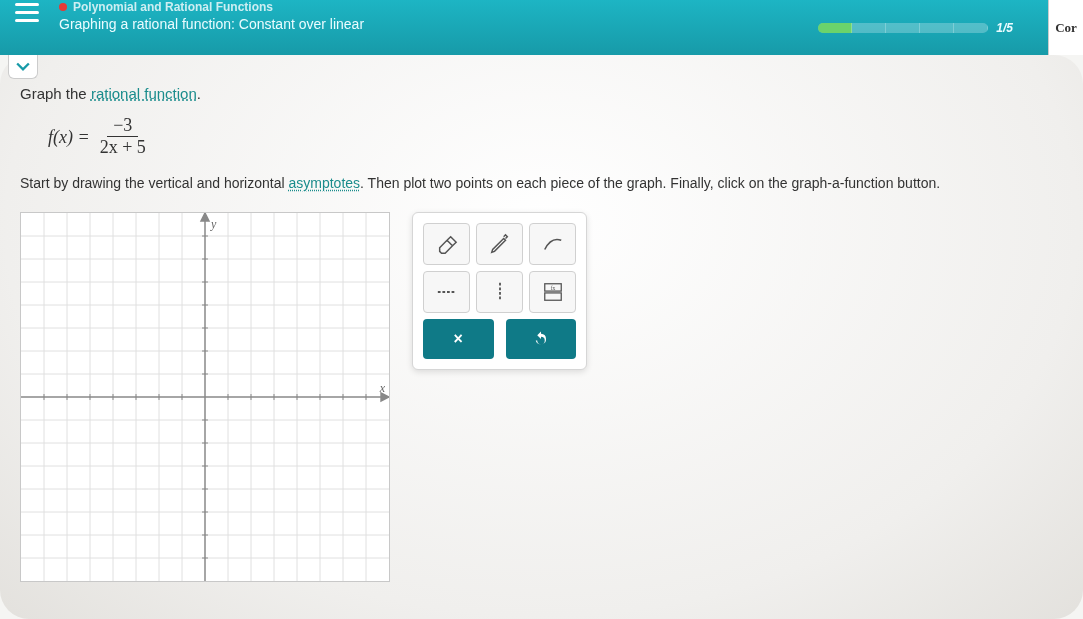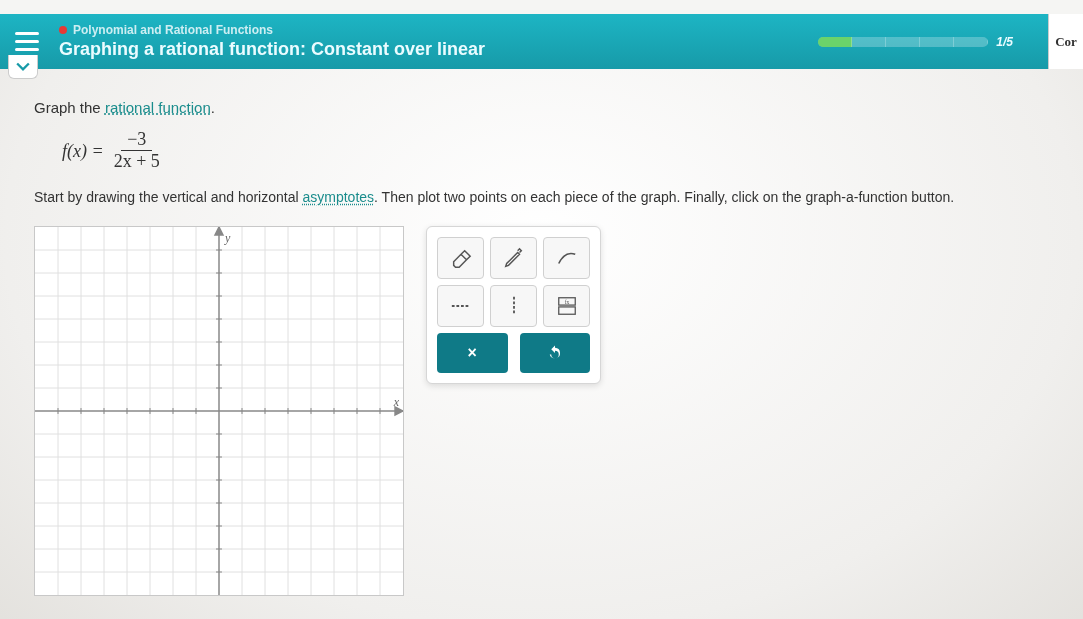--- a/index.html
+++ b/index.html
@@ -8,40 +8,38 @@
     background: #f5f5f3;
     width: 1083px;
     height: 619px;
     overflow: hidden;
     position: relative;
   }
   .header {
     background: linear-gradient(to bottom, #1db5c4, #179aa8);
     height: 55px;
     display: flex;
-    align-items: center;
     padding: 0 15px;
     color: #fff;
     position: relative;
-    margin-top: 14px;
   }
   .hamburger {
     width: 24px;
     height: 24px;
     display: flex;
     flex-direction: column;
     justify-content: space-around;
     margin-right: 20px;
     cursor: pointer;
   }
   .hamburger span { display:block; height:3px; background:#fff; border-radius:2px; }
   .header-texts { display:flex; flex-direction:column; }
   .breadcrumb-line { display:flex; align-items:center; font-size:12px; color:#cdeef2; font-weight:600; gap:6px;}
   .rec-dot { width:8px; height:8px; border-radius:50%; background:#e53935; display:inline-block; }
-  .subtitle { font-size:18px; font-weight:700; color:#eafcff; margin-top:2px;}
+  .subtitle { font-size:14px; font-weight:400; color:#eafcff; margin-top:2px;}
   .progress-wrap {
     position:absolute; right:70px; top:50%; transform:translateY(-50%);
     display:flex; align-items:center; gap:8px;font-style:italic;
   }
   .progress-bar {
     width:170px; height:10px; border-radius:5px; background:rgba(255,255,255,0.25);
     display:flex; overflow:hidden;
   }
   .progress-seg { flex:1; border-right:1px solid rgba(255,255,255,0.25); }
   .progress-seg:first-child { background:#6bd36b; }
@@ -51,24 +49,25 @@
     background:#fff; color:#333; display:flex; align-items:center; justify-content:center;
     font-weight:700; font-size:13px; border-left:1px solid #ccc;font-family:Liberation Serif, serif;
   }
   .chevron-tab {
     position:absolute; left:8px; top:55px; width:30px; height:24px;
     background:#fff; border:1px solid #ccc; border-top:none;
     border-radius:0 0 6px 6px; display:flex; align-items:center; justify-content:center;
     color:#179aa8; cursor:pointer; z-index:5;
   }
   .content {
-    padding: 30px 20px 20px 34px;
+    padding: 30px 20px 20px 20px;
     background: radial-gradient(ellipse at 50% 30%, #ffffff 0%, #f0efed 70%, #e3e1dd 100%);
     height: calc(100% - 55px);
     position:relative;
+    border-radius:29px;
   }
   .prompt { font-size:15px; color:#333; margin-bottom:14px; }
   .link { color:#1a8c8c; text-decoration: underline dotted; }
   .formula { font-family: "Times New Roman", serif; font-size:18px; color:#333; margin:8px 0 16px 28px; display:flex; align-items:center;}
   .formula .lhs { font-style:italic; }
   .frac { display:inline-flex; flex-direction:column; align-items:center; margin-left:4px; }
   .frac .num { border-bottom:1.3px solid #333; padding:0 6px; line-height:1.1; }
   .frac .den { padding:0 6px; line-height:1.2;}
   .instructions { font-size:14px; color:#333; margin-bottom:18px; line-height:1.4;}
   .work-area { display:flex; gap:22px; align-items:flex-start; }

